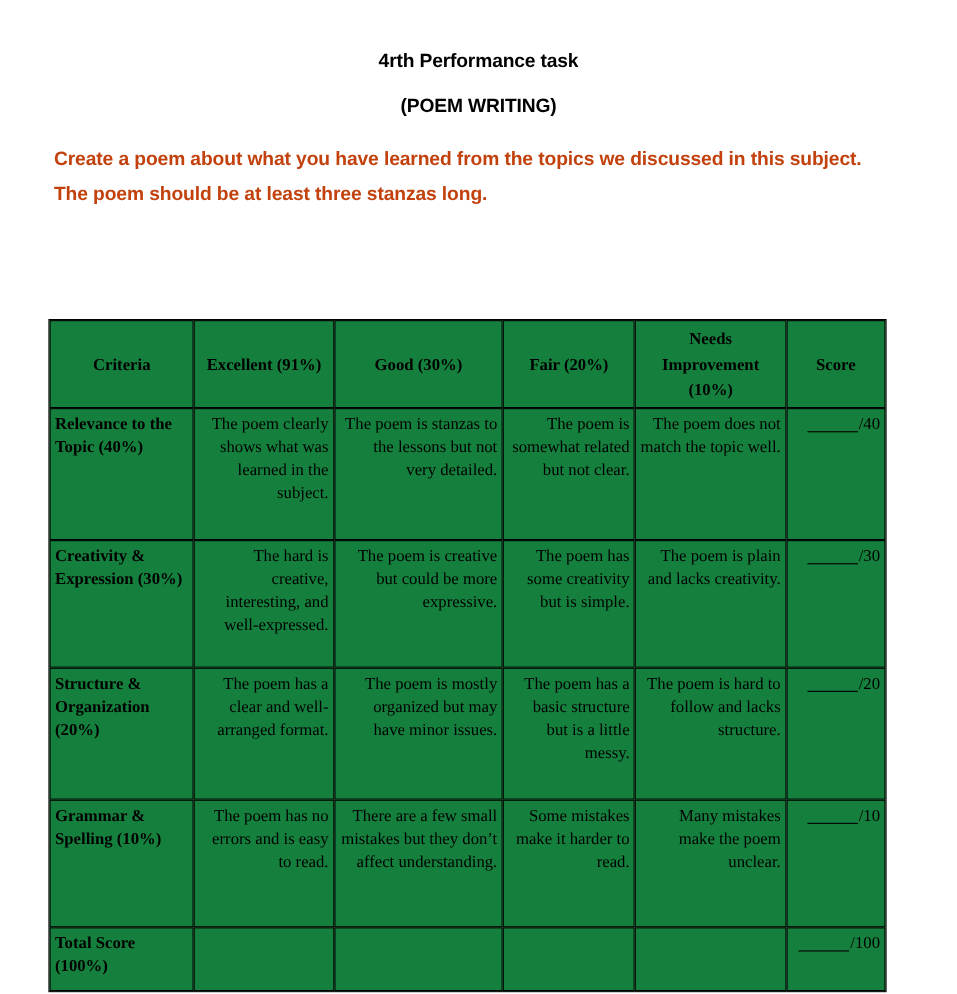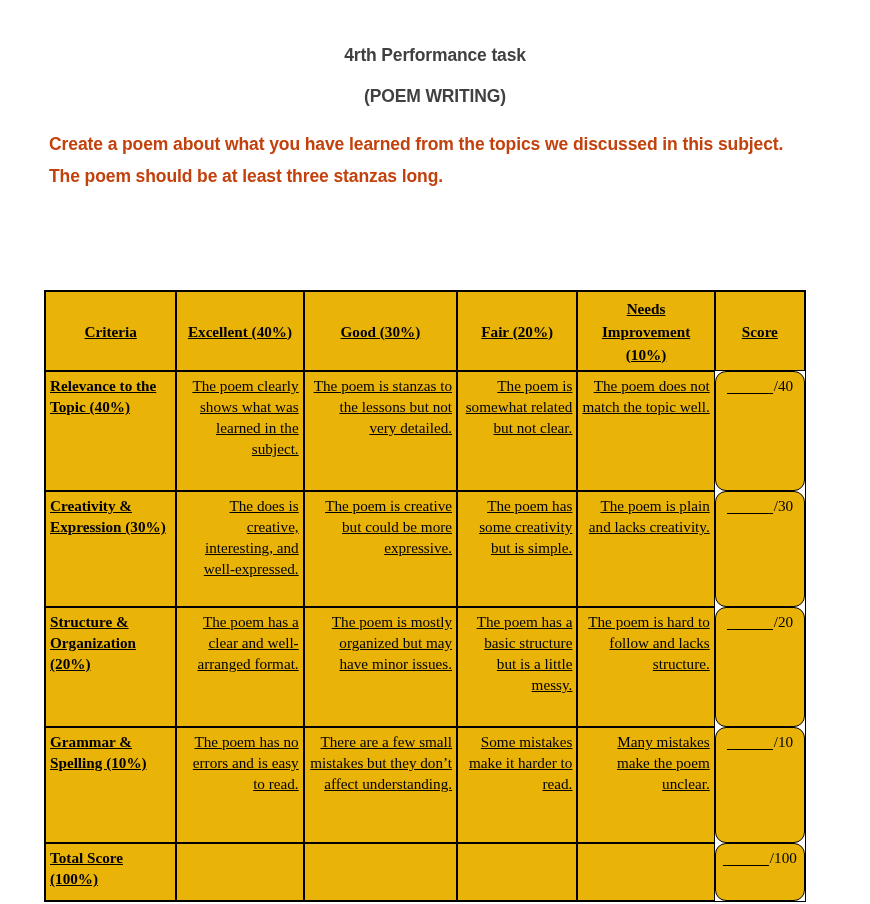--- a/index.html
+++ b/index.html
@@ -23,21 +23,21 @@
     height: 904px;
   }
 
   
   .doc-title {
     text-align: center;
     font-family: "Liberation Sans Narrow", "Liberation Sans", sans-serif;
     font-weight: bold;
     font-size: 17.5px;
     letter-spacing: -0.15px;
-    color: #404040;
+    color: #000000;
   }
   .title-1 {
     position: absolute;
     left: 0; top: 45px;
     width: 870px;
   }
   .title-2 {
     position: absolute;
     left: 0; top: 86px;
     width: 870px;
@@ -84,22 +84,21 @@
     font-family: "Liberation Serif", serif;
     font-size: 15.2px;
     background: #fff;
   }
 
   table.rubric td {
     border: 1.2px solid #000;
     padding: 3px 4px 3px 4px;
     vertical-align: top;
     line-height: 21px;
-    background: #eab308;
-    text-decoration: underline;
+    background: #15803d;
   }
 
   
   tr.head-row td {
     text-align: center;
     vertical-align: middle;
     font-weight: bold;
     height: 72px;
     line-height: 23px;
   }
@@ -112,24 +111,23 @@
     line-height: 23px;
   }
 
   td.desc {
     text-align: right;
     vertical-align: top;
   }
 
   td.score {
     vertical-align: middle;
-    text-align: center;
+    text-align: right;
     padding-right: 6px;
     white-space: nowrap;
-    border-radius: 11px;
   }
   .blank-line {
     display: inline-block;
     border-bottom: 1.4px solid #000;
     width: 46px;
     height: 15px;
     vertical-align: -3px;
     margin-right: 1px;
   }
   .score-denom {
@@ -168,39 +166,39 @@
         <col class="c-criteria">
         <col class="c-excellent">
         <col class="c-good">
         <col class="c-fair">
         <col class="c-needs">
         <col class="c-score">
       </colgroup>
       <tbody>
         <tr class="head-row">
           <td>Criteria</td>
-          <td>Excellent (40%)</td>
+          <td>Excellent (91%)</td>
           <td>Good (30%)</td>
           <td>Fair (20%)</td>
           <td>Needs Improvement (10%)</td>
           <td>Score</td>
         </tr>
 
         <tr class="r1">
           <td class="crit">Relevance to the Topic (40%)</td>
           <td class="desc">The poem clearly shows what was learned in the subject.</td>
           <td class="desc">The poem is stanzas to the lessons but not very detailed.</td>
           <td class="desc">The poem is somewhat related but not clear.</td>
           <td class="desc">The poem does not match the topic well.</td>
           <td class="score"><span class="blank-line"></span><span class="score-denom">/40</span></td>
         </tr>
 
         <tr class="r2">
           <td class="crit">Creativity &amp; Expression (30%)</td>
-          <td class="desc">The does is creative, interesting, and well-expressed.</td>
+          <td class="desc">The hard is creative, interesting, and well-expressed.</td>
           <td class="desc">The poem is creative but could be more expressive.</td>
           <td class="desc">The poem has some creativity but is simple.</td>
           <td class="desc">The poem is plain and lacks creativity.</td>
           <td class="score"><span class="blank-line"></span><span class="score-denom">/30</span></td>
         </tr>
 
         <tr class="r3">
           <td class="crit">Structure &amp; Organization (20%)</td>
           <td class="desc">The poem has a clear and well-arranged format.</td>
           <td class="desc">The poem is mostly organized but may have minor issues.</td>

